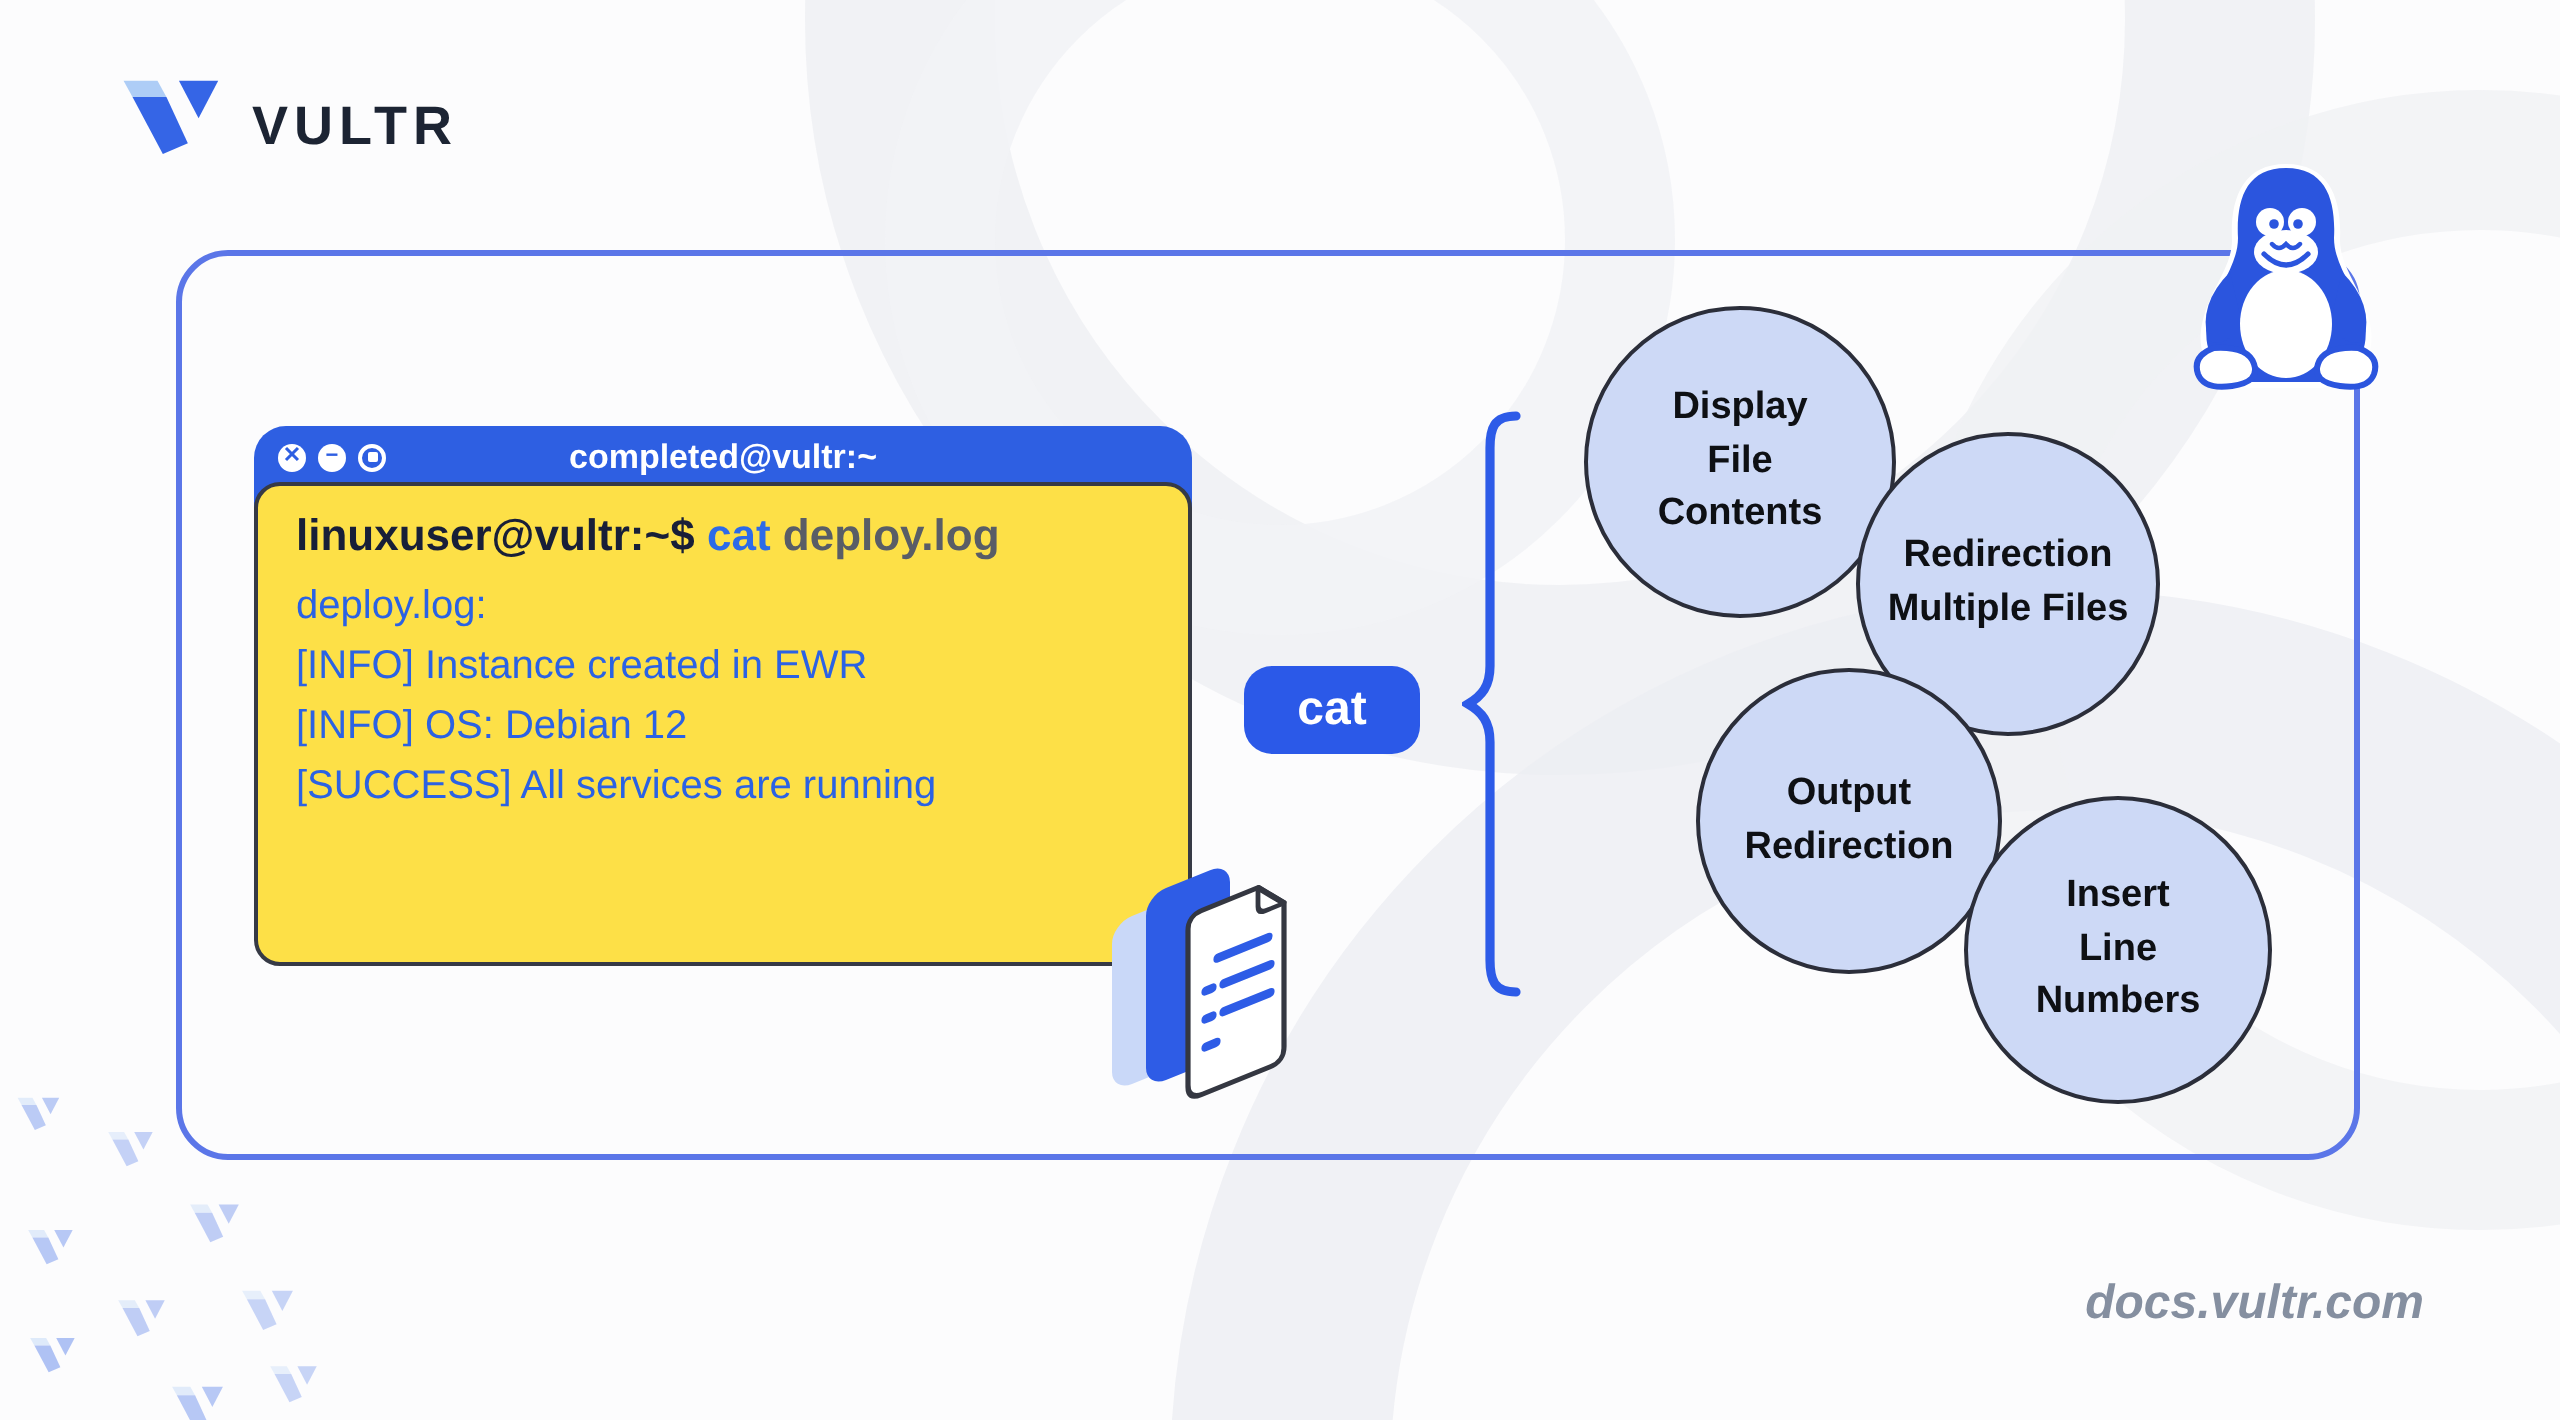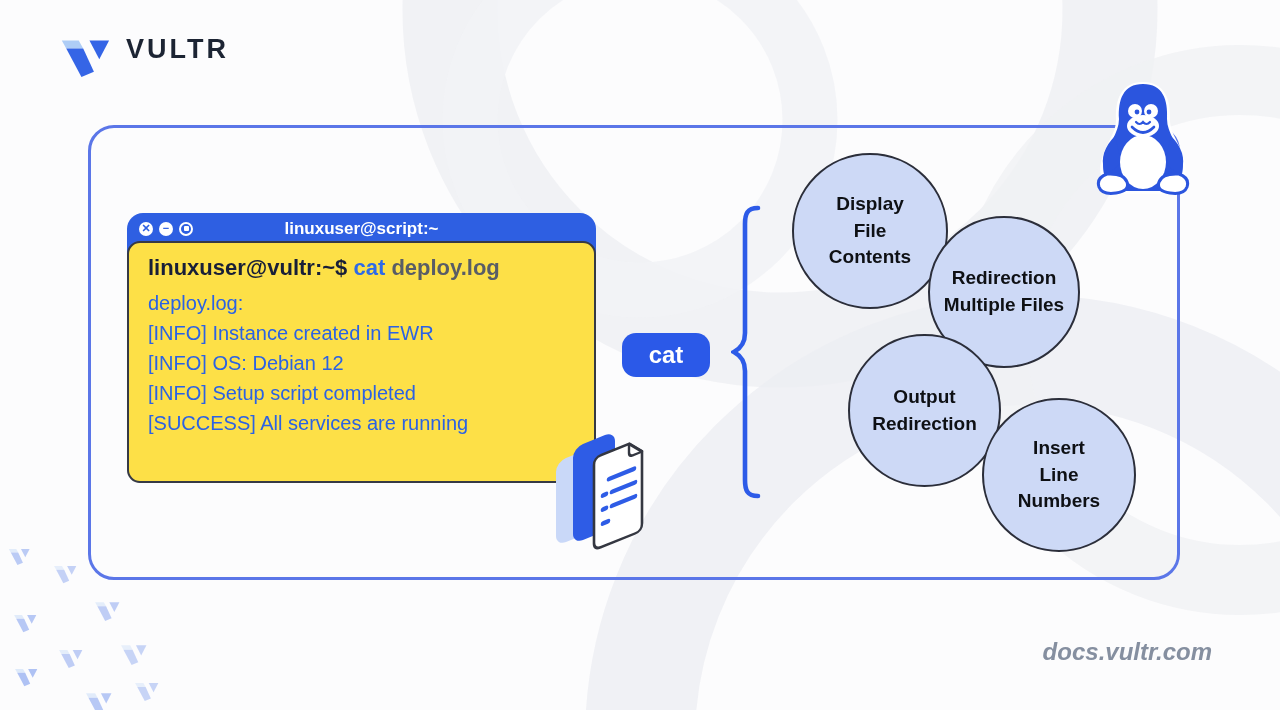--- a/index.html
+++ b/index.html
@@ -4,21 +4,21 @@
 <style>
   html,body{margin:0;padding:0;}
   .canvas{
     position:relative;width:1280px;height:710px;overflow:hidden;
     background:#fcfcfd;font-family:"Liberation Sans",sans-serif;
   }
   svg{display:block;}
   
   .swirl-layer{position:absolute;inset:0;z-index:0;}
   
-  .brand{position:absolute;left:60px;top:34px;display:flex;align-items:flex-start;gap:16px;z-index:9;}
+  .brand{position:absolute;left:60px;top:34px;display:flex;align-items:flex-end;gap:16px;z-index:9;}
   .brand-text{font-size:27px;font-weight:bold;letter-spacing:3px;color:#1c2433;}
   
   .frame{
     position:absolute;left:88px;top:125px;width:1092px;height:455px;
     border:3px solid #5b76e8;border-radius:26px;z-index:1;box-sizing:border-box;
   }
   
   .terminal{
     position:absolute;left:127px;top:213px;width:469px;height:270px;
     background:#2e5fe2;border-radius:16px;z-index:2;
@@ -99,40 +99,39 @@
   <div class="brand">
     <svg width="50" height="45" viewBox="0 0 56 50">
       <use href="#vmark"></use>
     </svg>
     <div class="brand-text">VULTR</div>
   </div>
 
   <div class="frame"></div>
 
   <div class="terminal">
-    <div class="term-title">linuxuser@script:~</div>
+    <div class="term-title">completed@vultr:~</div>
     <div class="term-titlebar">
       <div class="term-buttons">
         <div class="term-btn">✕</div>
         <div class="term-btn">−</div>
         <div class="term-btn ring">
             <span class="sq"></span>
           </div>
       </div>
     </div>
     <div class="term-body">
       <div class="cmd-line">
         <span class="cmd-prompt">linuxuser@vultr:~$</span>
         <span class="cmd-cat">cat</span>
         <span class="cmd-arg">deploy.log</span>
       </div>
       <div class="out-line">deploy.log:</div>
       <div class="out-line">[INFO] Instance created in EWR</div>
       <div class="out-line">[INFO] OS: Debian 12</div>
-      <div class="out-line">[INFO] Setup script completed</div>
       <div class="out-line">[SUCCESS] All services are running</div>
     </div>
   </div>
 
   <svg class="doc-icon" width="115" height="155" viewBox="0 0 115 155">
     <g transform="translate(11,62) skewY(-22)">
       <rect x="0" y="0" width="40" height="84" rx="10" fill="#c9d8f8"></rect>
     </g>
     <g transform="translate(28,48) skewY(-22)">
       <rect x="0" y="0" width="42" height="96" rx="10" fill="#2e5ce6"></rect>

